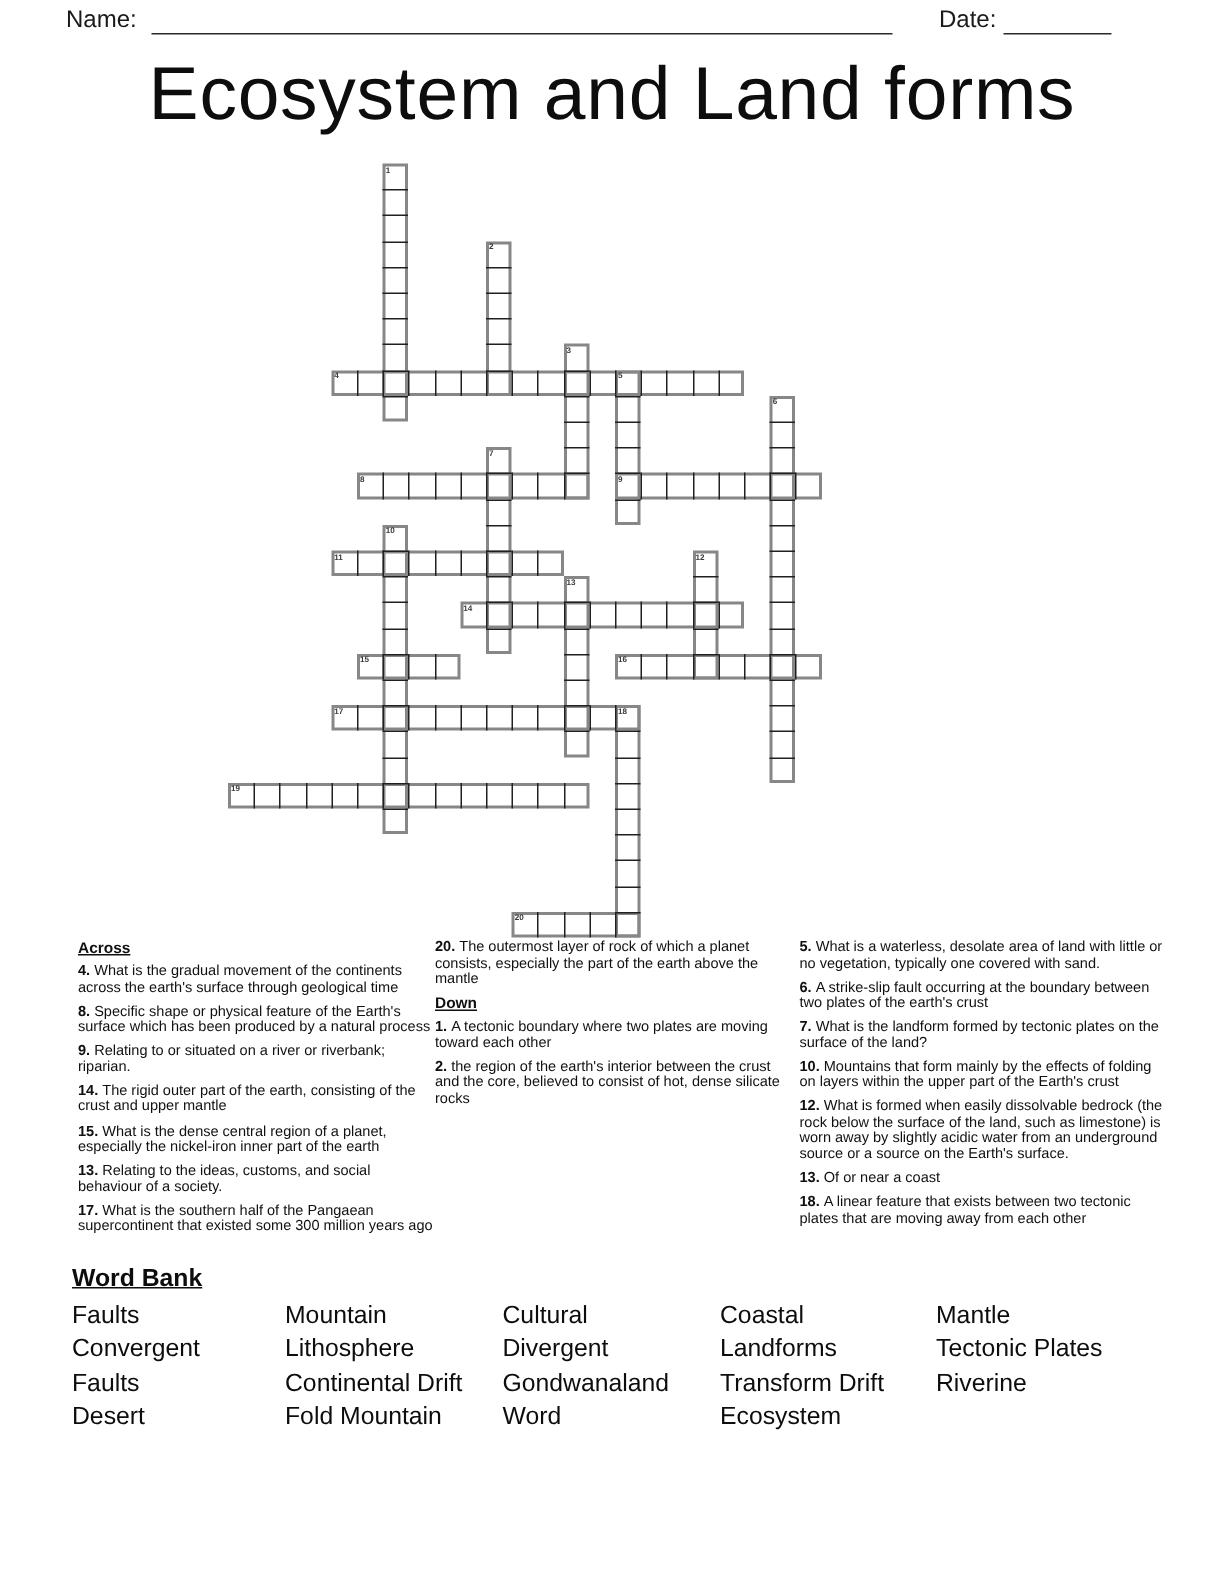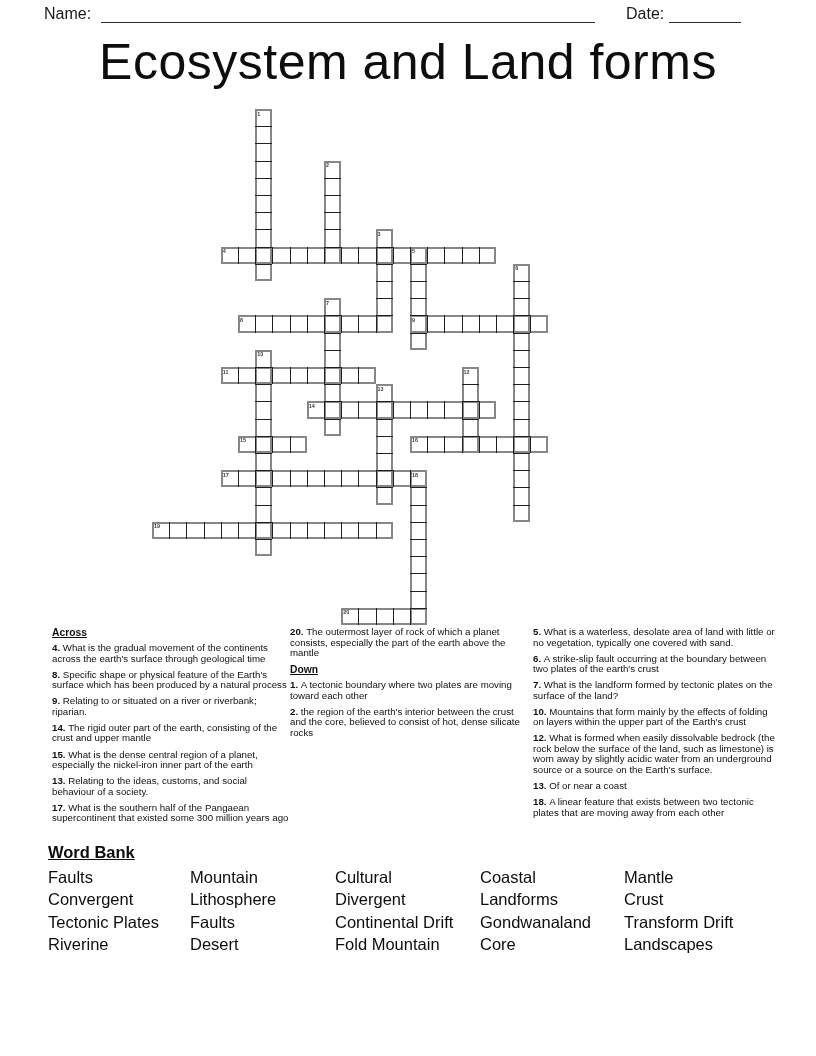--- a/index.html
+++ b/index.html
@@ -307,24 +307,23 @@
 <div class="abs" id="wordbank">
     <div class="wb-word">Faults</div>
     <div class="wb-word">Mountain</div>
     <div class="wb-word">Cultural</div>
     <div class="wb-word">Coastal</div>
     <div class="wb-word">Mantle</div>
     <div class="wb-word">Convergent</div>
     <div class="wb-word">Lithosphere</div>
     <div class="wb-word">Divergent</div>
     <div class="wb-word">Landforms</div>
-    <div class="wb-word">Crust</div>
     <div class="wb-word">Tectonic Plates</div>
     <div class="wb-word">Faults</div>
     <div class="wb-word">Continental Drift</div>
     <div class="wb-word">Gondwanaland</div>
     <div class="wb-word">Transform Drift</div>
     <div class="wb-word">Riverine</div>
     <div class="wb-word">Desert</div>
     <div class="wb-word">Fold Mountain</div>
-    <div class="wb-word">Core</div>
-    <div class="wb-word">Landscapes</div>
+    <div class="wb-word">Word</div>
+    <div class="wb-word">Ecosystem</div>
   </div>
 
 </body></html>

